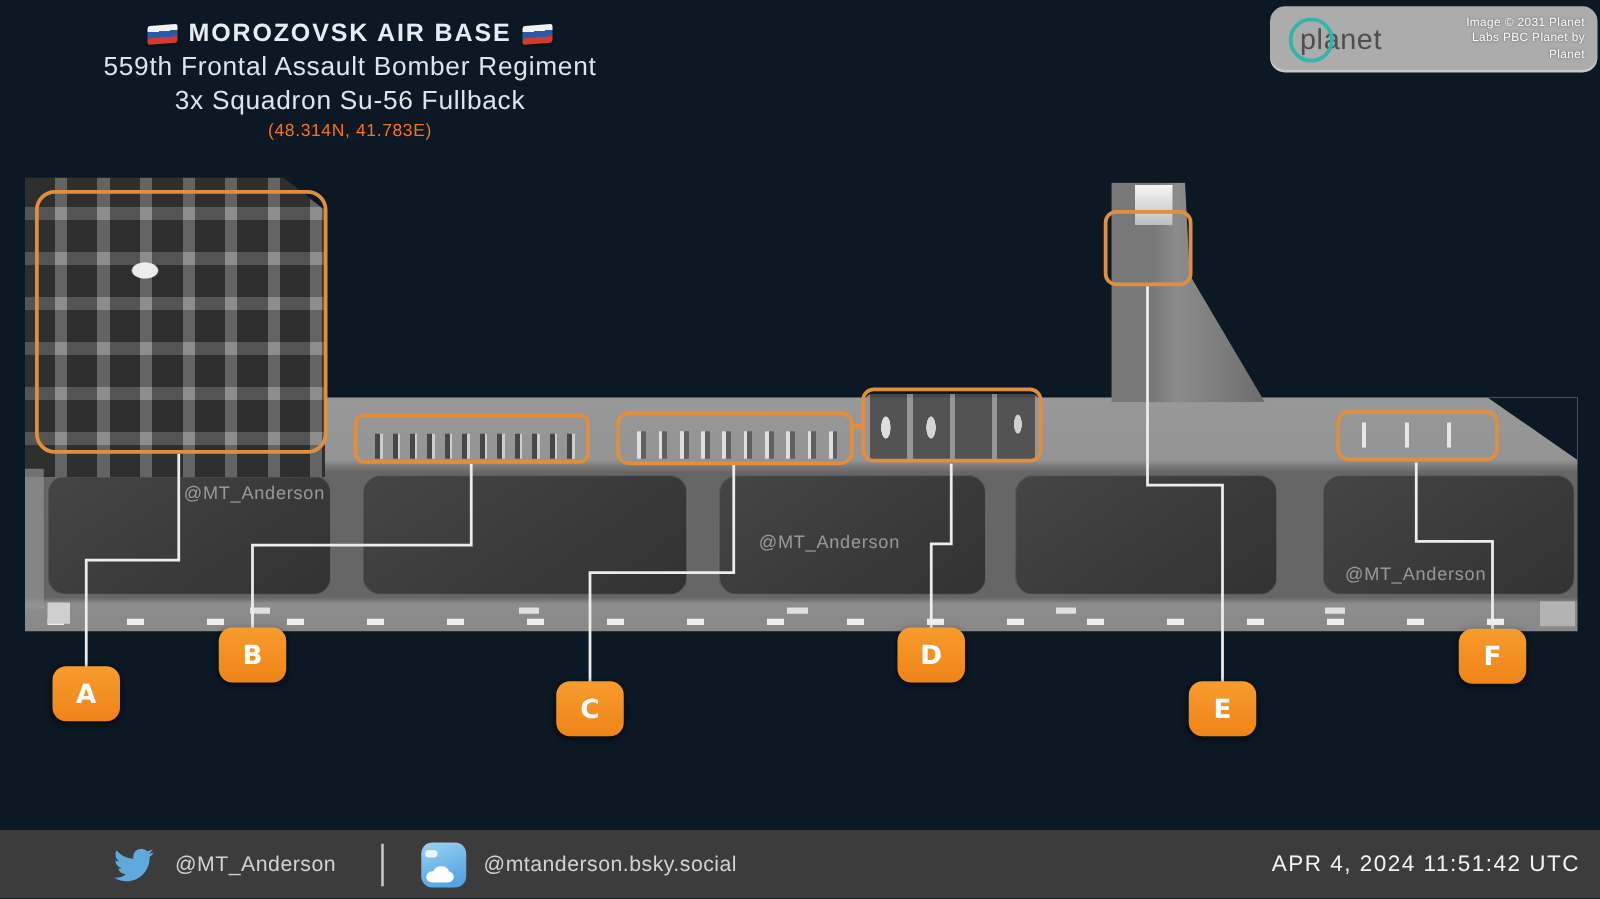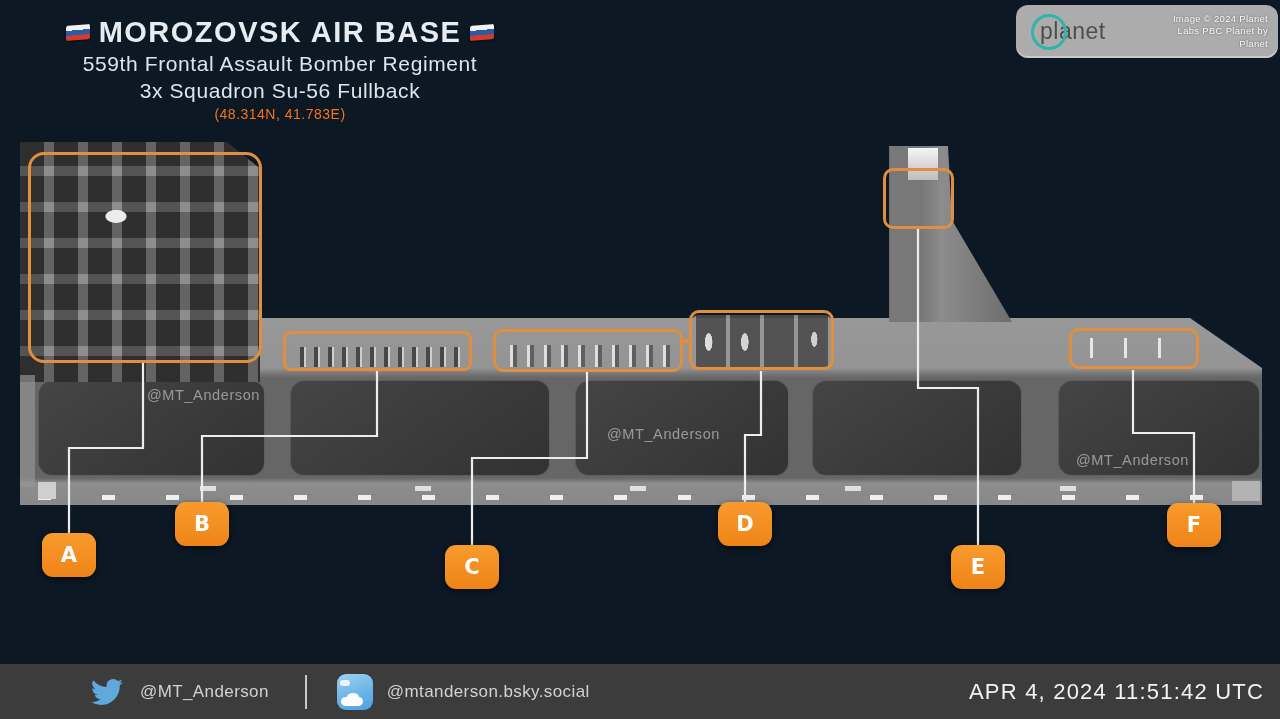--- a/index.html
+++ b/index.html
@@ -4,21 +4,21 @@
 <style>
   html,body{margin:0;padding:0;background:#000;}
   .stage{
     position:relative;width:1280px;height:719px;overflow:hidden;
     background:#0c1824;
     font-family:"Liberation Sans","DejaVu Sans",sans-serif;
   }
   
   .title-block{position:absolute;left:10px;top:16px;width:540px;text-align:center;color:#e6ecf2;}
   .title-row{display:flex;align-items:center;justify-content:center;gap:9px;}
-  .main-title{font-size:29px;font-weight:700;letter-spacing:1.5px;white-space:nowrap;}
+  .main-title{font-size:20px;font-weight:700;letter-spacing:1.5px;white-space:nowrap;}
   .flag{display:inline-block;width:24px;height:15px;border-radius:2px;transform:skewY(-5deg);
     background:linear-gradient(180deg,#f2f2f2 0 33%,#2b5aa7 33% 66%,#d23b2e 66% 100%);
     box-shadow:0 1px 2px rgba(0,0,0,.5);}
   .subtitle{font-size:21px;letter-spacing:.6px;margin-top:3px;color:#dde4ec;}
   .coords{font-size:14px;letter-spacing:.5px;margin-top:3px;color:#f97316;}
   
   .planet-box{position:absolute;left:1016px;top:5px;width:262px;height:53px;background:#acacac;
     border-radius:12px;display:flex;align-items:center;justify-content:space-between;
     padding:0 10px 0 24px;box-sizing:border-box;box-shadow:inset 0 -2px 0 rgba(255,255,255,.35);}
   .planet-logo{position:relative;font-size:23px;font-weight:500;color:#4e4e4e;letter-spacing:.5px;}
@@ -95,21 +95,21 @@
   .f-left{display:flex;align-items:center;margin-left:88px;gap:14px;}
   .tw-icon{width:38px;height:32px;flex:0 0 auto;}
   .handle{color:#d2d2d2;font-size:17px;letter-spacing:.4px;}
   .divider{width:2px;height:34px;background:#c9c9c9;margin:0 16px 0 22px;}
   .bsky-icon{width:36px;height:36px;border-radius:9px;position:relative;overflow:hidden;
     background:linear-gradient(160deg,#9fd2f2 0%,#6cb4e8 55%,#4a9fe3 100%);flex:0 0 auto;}
   .cloud{position:absolute;background:#fdfdfd;border-radius:10px;}
   .cloud.c1{left:4px;bottom:4px;width:22px;height:9px;}
   .cloud.c2{left:10px;bottom:9px;width:12px;height:8px;border-radius:50%;}
   .cloud.c3{left:3px;top:6px;width:10px;height:6px;opacity:.85;}
-  .timestamp{margin-left:auto;margin-right:16px;color:#f3f3f3;font-size:22px;letter-spacing:1.2px;
+  .timestamp{margin-left:auto;margin-right:16px;color:#f3f3f3;font-size:18px;letter-spacing:1.2px;
     font-weight:500;}
 </style>
 </head>
 <body>
 
 <div class="stage">
 
   <div class="title-block">
     <div class="title-row">
       <span class="flag"></span>
@@ -120,21 +120,21 @@
     <div class="subtitle">3x Squadron Su-56 Fullback</div>
     <div class="coords">(48.314N, 41.783E)</div>
   </div>
 
   <div class="planet-box">
     <div class="planet-logo">
       <span class="planet-ring"></span>
       <span>planet</span>
     </div>
     <div class="planet-credit">
-      <div>Image © 2024 Planet</div>
+      <div>Image © 2031 Planet</div>
       <div>Labs PBC Planet by</div>
       <div>Planet</div>
     </div>
   </div>
 
   <div class="sat">
     <div class="sat-band"></div>
     <div class="apron a1"></div>
     <div class="apron a2"></div>
     <div class="apron a3"></div>

